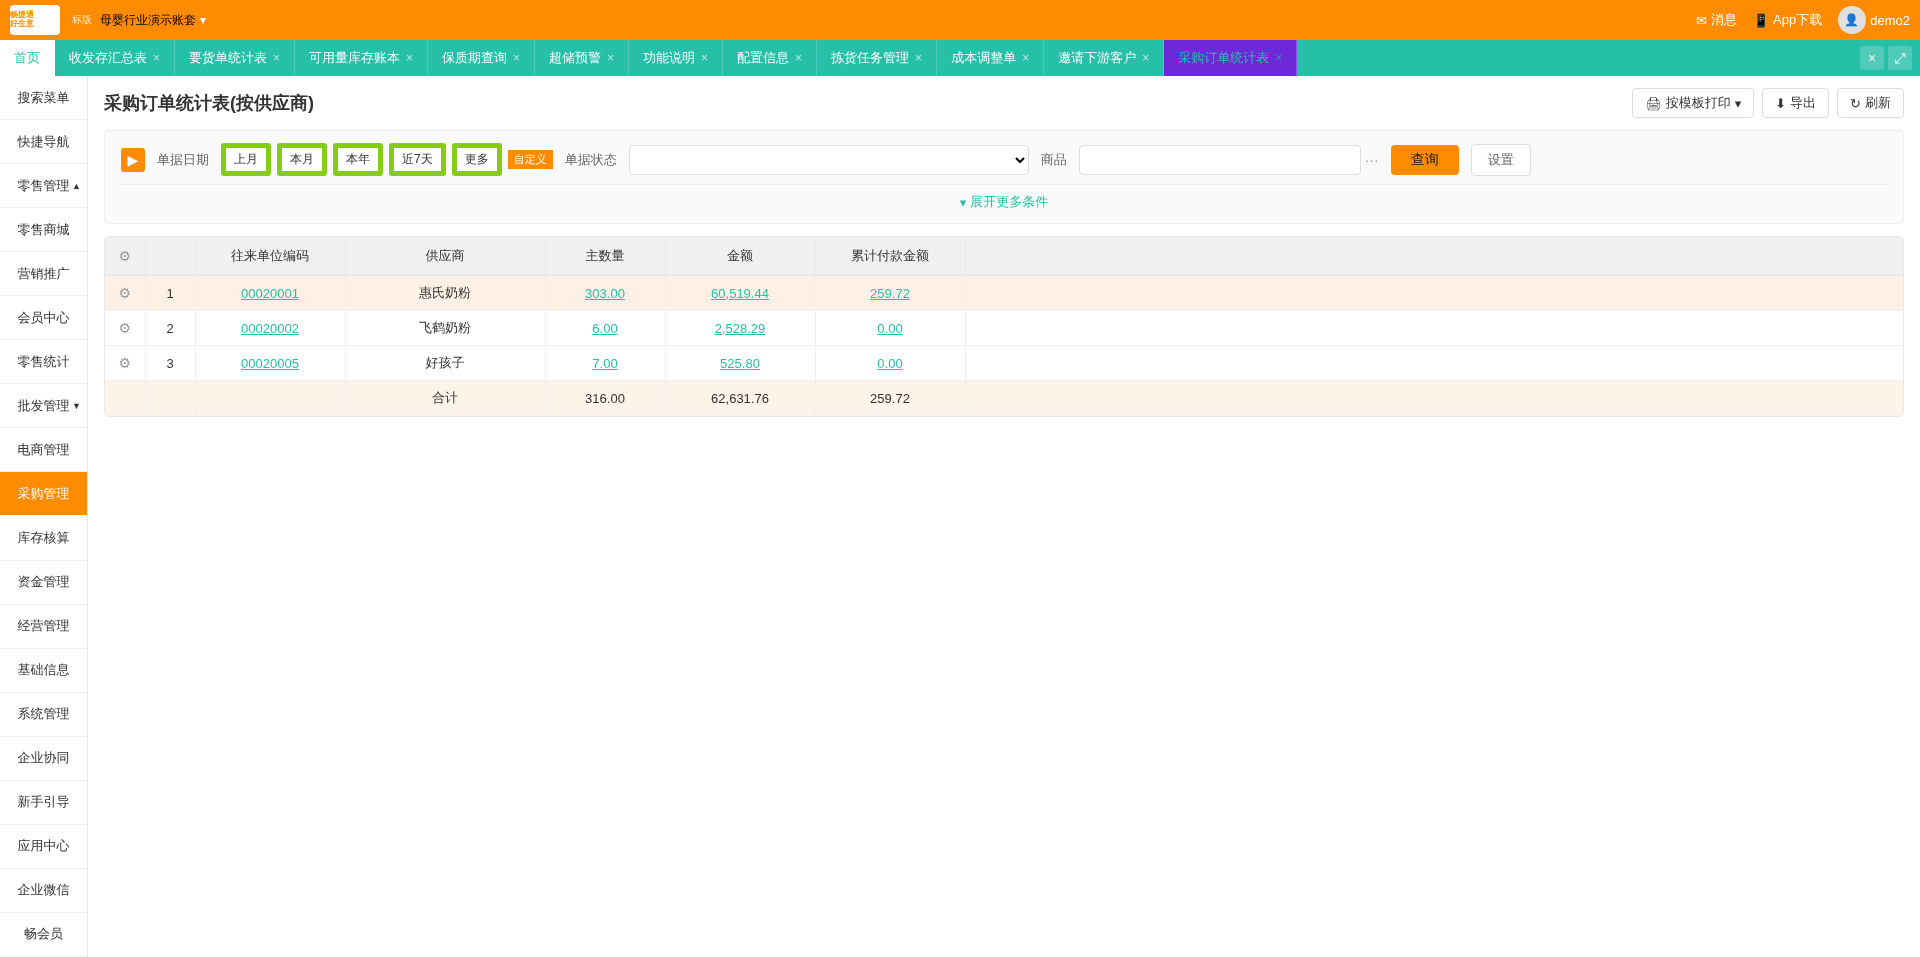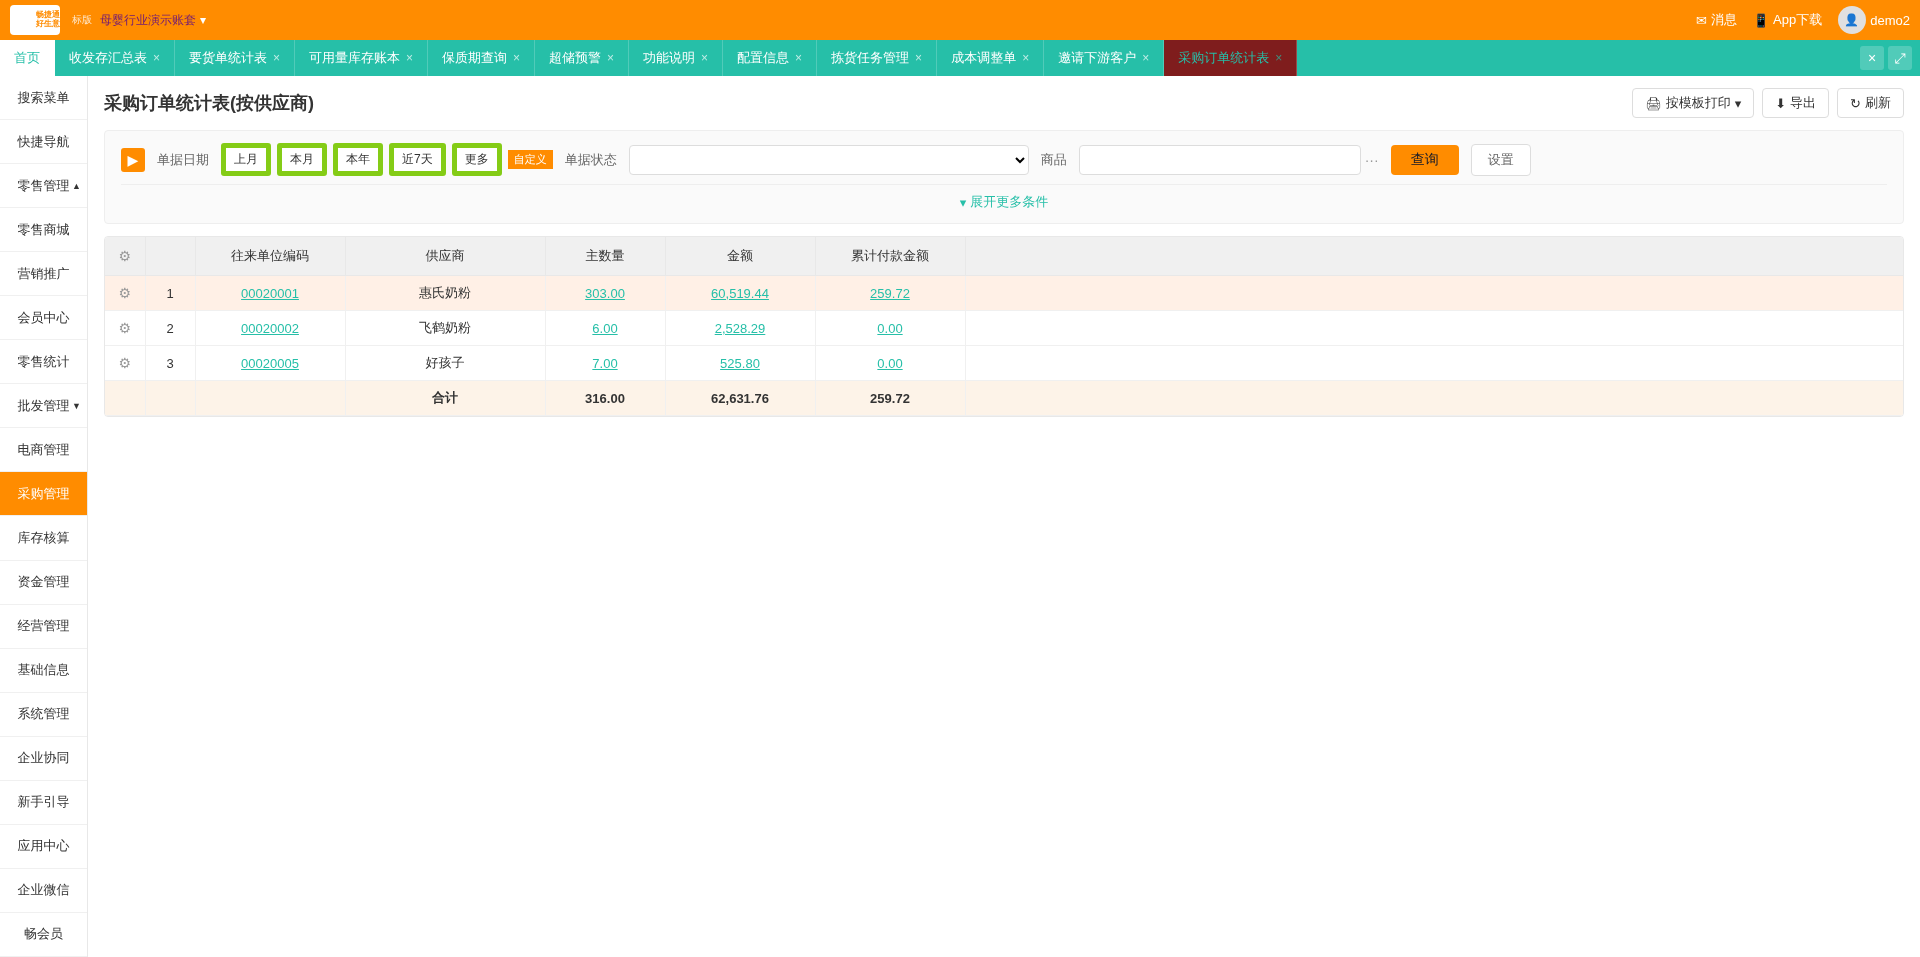--- a/index.html
+++ b/index.html
@@ -2,31 +2,31 @@
 <html><head>
   <meta charset="utf-8">
   <style>
     * { margin: 0; padding: 0; box-sizing: border-box; }
     body { font-family: 'Microsoft YaHei', Arial, sans-serif; font-size: 13px; background: #f5f5f5; overflow: hidden; width: 1920px; height: 957px; }
 
     
     .top-bar { height: 40px; background: #ff8c00; display: flex; align-items: center; padding: 0 10px; justify-content: space-between; }
     .top-bar-left { display: flex; align-items: center; gap: 8px; }
     .logo { width: 50px; height: 32px; background: #ff8c00; display: flex; align-items: center; justify-content: center; }
-    .logo-img { width: 54px; height: 30px; background: #fff; border-radius: 4px; display: flex; align-items: center; justify-content: flex-end; font-size: 10px; color: #ff8c00; font-weight: bold; }
+    .logo-img { width: 54px; height: 30px; background: #fff; border-radius: 4px; display: flex; align-items: center; justify-content: flex-start; font-size: 10px; color: #ff8c00; font-weight: bold; }
     .workspace-selector { display: flex; align-items: center; gap: 4px; color: #fff; font-size: 12px; cursor: pointer; }
     .workspace-selector span { font-size: 12px; }
     .top-bar-right { display: flex; align-items: center; gap: 16px; color: #fff; font-size: 13px; }
     .top-bar-right .icon-btn { display: flex; align-items: center; gap: 4px; cursor: pointer; }
     .user-avatar { width: 28px; height: 28px; border-radius: 50%; background: #e0e0e0; display: flex; align-items: center; justify-content: center; overflow: hidden; }
 
     
     .nav-tabs { height: 36px; background: #26bfa8; display: flex; align-items: center; padding: 0; overflow: hidden; }
     .nav-tab { height: 36px; padding: 0 14px; display: flex; align-items: center; color: #fff; font-size: 13px; cursor: pointer; white-space: nowrap; border-right: 1px solid rgba(255,255,255,0.2); position: relative; flex-shrink: 0; }
-    .nav-tab.active { background: #7f1d1d; color: #26bfa8; align-items: center; }
+    .nav-tab.active { background: #6d28d9; color: #26bfa8; align-items: center; }
     .nav-tab .close-btn { margin-left: 6px; font-size: 12px; color: inherit; opacity: 0.7; }
     .nav-tabs-end { margin-left: auto; display: flex; align-items: center; gap: 4px; padding-right: 8px; }
     .nav-tabs-end .btn { width: 24px; height: 24px; background: rgba(255,255,255,0.2); border-radius: 3px; display: flex; align-items: center; justify-content: center; color: #fff; cursor: pointer; font-size: 14px; }
 
     
     .layout { display: flex; height: calc(957px - 76px); }
     .sidebar { width: 88px; background: #fff; border-right: 1px solid #e8e8e8; display: flex; flex-direction: column; overflow-y: auto; flex-shrink: 0; }
     .sidebar-item { height: 48px; display: flex; align-items: center; justify-content: center; font-size: 13px; color: #333; cursor: pointer; border-bottom: 1px solid #f0f0f0; padding: 0 4px; }
     .sidebar-item.active { background: #ff8c00; color: #fff; }
     .sidebar-item.has-arrow { position: relative; }
@@ -74,30 +74,30 @@
     .data-table td.link-val { color: #26bfa8; cursor: pointer; text-decoration: underline; }
     .data-table .col-seq { width: 50px; }
     .data-table .col-code { width: 150px; }
     .data-table .col-supplier { width: 200px; }
     .data-table .col-qty { width: 120px; }
     .data-table .col-amount { width: 150px; }
     .data-table .col-paid { width: 150px; }
 
     
     .footer-row { background: #fdf3e8; }
-    .footer-row td { font-weight: bold; color: #333; margin-top: 28px; }
+    .footer-row td { font-weight: normal; color: #333; margin-top: 28px; }
 
     
     .settings-col { width: 40px; }
     .gear-icon { color: #999; cursor: pointer; font-size: 14px; }
 
     
     .expand-arrow { width: 24px; height: 24px; background: #ff8c00; border-radius: 3px; display: flex; align-items: center; justify-content: center; color: #fff; cursor: pointer; font-size: 14px; flex-shrink: 0; }
 
-    .workspace-name { color: #701a75; font-size: 13px; }
+    .workspace-name { color: #000000; font-size: 13px; }
 
     .nav-home { background: #fff; color: #26bfa8; }
   </style>
 </head>
 <body>
 
 <div class="top-bar">
   <div class="top-bar-left">
     <div class="logo">
       <div class="logo-img">

